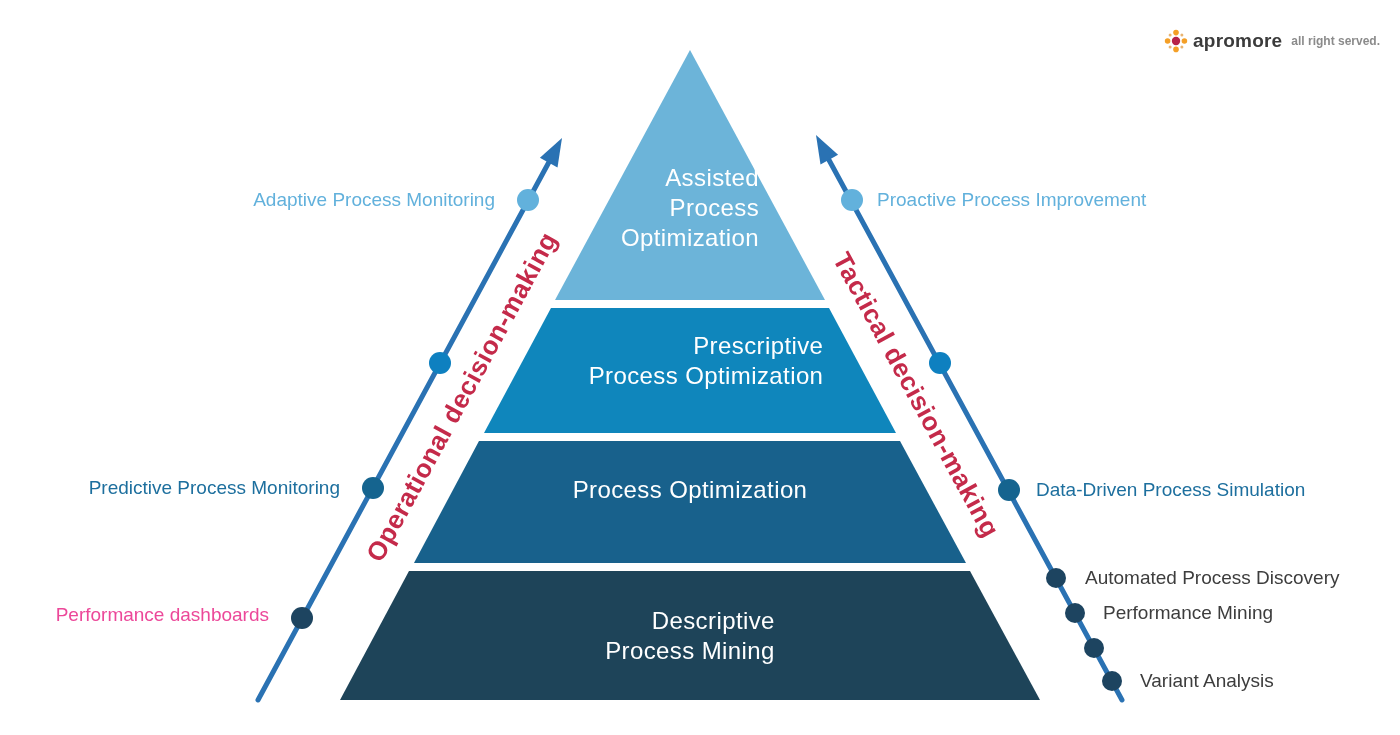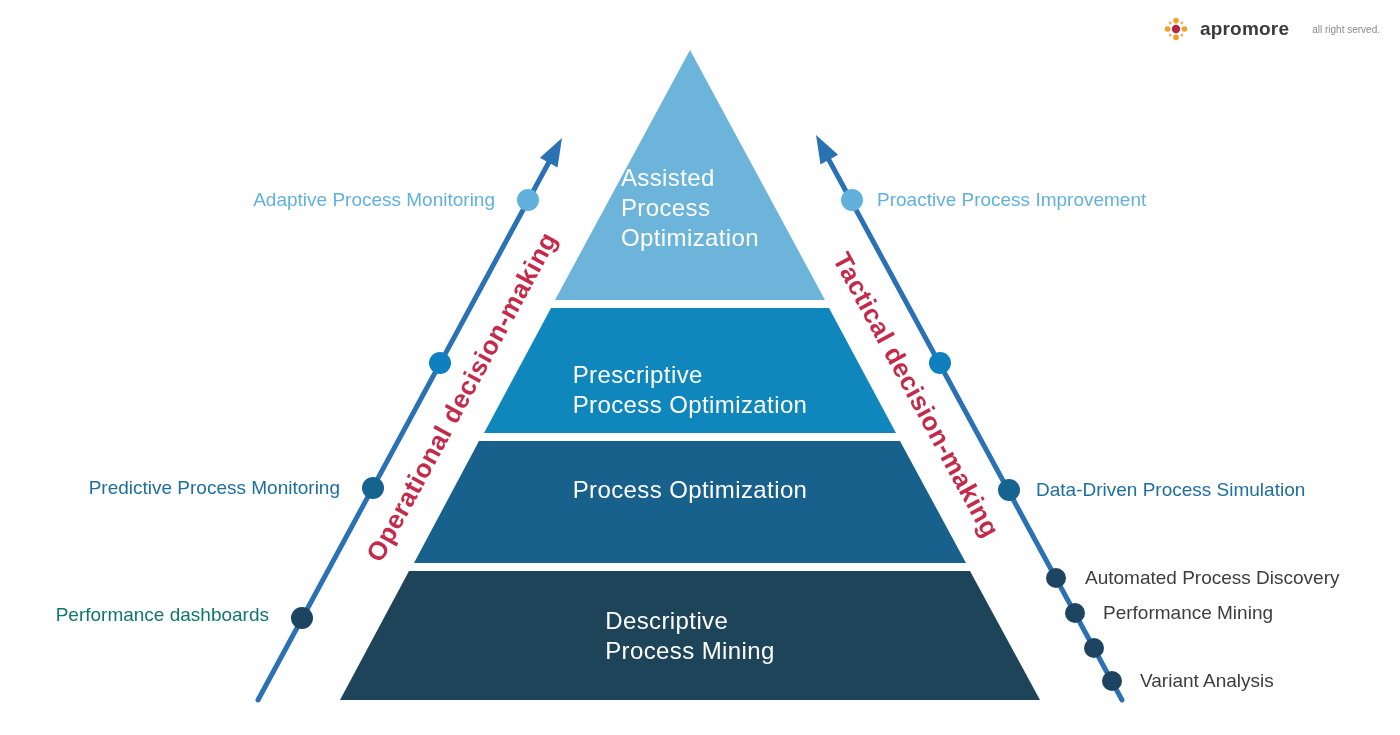--- a/index.html
+++ b/index.html
@@ -6,32 +6,32 @@
   * { margin:0; padding:0; box-sizing:border-box; }
   html,body { background:#ffffff; }
   body { font-family:"Liberation Sans", sans-serif; }
   .stage { position:relative; width:1400px; height:735px; background:#ffffff; overflow:hidden; }
   .canvas { position:absolute; left:0; top:0; }
   .axis-line { stroke-width:5; stroke-linecap:round; fill:none; }
 
   .side-label { position:absolute; font-size:19px; line-height:26px; white-space:nowrap; font-weight:400; }
   .r-align { text-align:right; }
 
-  .pyr-label { position:absolute; left:690px; transform:translateX(-50%); text-align:left;
+  .pyr-label { position:absolute; left:690px; transform:translateX(-50%); text-align:right;
                color:#ffffff; font-size:24px; line-height:30px; white-space:nowrap;
                font-weight:400; letter-spacing:0.4px; }
   .pyr-label span { display:block; }
 
   .axis-title { position:absolute; font-weight:700; font-size:26px; white-space:nowrap; letter-spacing:0.5px; }
   .axis-title.left  { left:462px; top:397px; transform:translate(-50%,-50%) rotate(-61.5deg); }
   .axis-title.right { left:916px; top:395px; transform:translate(-50%,-50%) rotate(61.5deg); }
 
-  .logo { position:absolute; top:16px; right:20px; display:flex; align-items:center; gap:11px;text-align:right; }
+  .logo { position:absolute; top:28px; right:20px; display:flex; align-items:center; gap:4px;text-align:right; }
   .logo .brand { font-size:19px; font-weight:700; letter-spacing:0.2px; }
-  .logo .tagline { font-size:10px; font-weight:400; margin-left:12px; }
+  .logo .tagline { font-size:12px; font-weight:700; margin-left:5px; }
 </style>
 </head>
 <body>
 
 <div class="stage">
 
   <svg class="canvas" width="1400" height="735" viewBox="0 0 1400 735">
 
     <line class="axis-line" x1="258" y1="700" x2="549" y2="162" stroke="#2a72b3"></line>
     <polygon points="562,138 557.5,167.4 539.9,157.8" fill="#2a72b3"></polygon>
@@ -56,38 +56,38 @@
     <circle cx="1075" cy="613" r="10" fill="#1d4460"></circle>
     <circle cx="1094" cy="648" r="10" fill="#1d4460"></circle>
     <circle cx="1112" cy="681" r="10" fill="#1d4460"></circle>
   </svg>
 
   <div class="pyr-label" style="top:163px;">
     <span>Assisted</span>
     <span>Process</span>
     <span>Optimization</span>
   </div>
-  <div class="pyr-label" style="top:360px;">
+  <div class="pyr-label" style="top:331px;margin-left:16px;">
     <span>Prescriptive</span>
     <span>Process Optimization</span>
   </div>
   <div class="pyr-label" style="top:475px;">
     <span>Process Optimization</span>
   </div>
   <div class="pyr-label" style="top:606px;">
     <span>Descriptive</span>
     <span>Process Mining</span>
   </div>
 
   <div class="axis-title left" style="color: rgb(196, 42, 74);">Operational decision-making</div>
   <div class="axis-title right" style="color: rgb(196, 42, 74);">Tactical decision-making</div>
 
   <div class="side-label r-align" style="right: 905px; top: 187px; color: rgb(98, 177, 220);">Adaptive Process Monitoring</div>
   <div class="side-label r-align" style="right: 1060px; top: 475px; color: rgb(29, 111, 158);">Predictive Process Monitoring</div>
-  <div class="side-label r-align" style="right: 1131px; top: 602px; color: #0f766e;">Performance dashboards</div>
+  <div class="side-label r-align" style="right: 1131px; top: 602px; color: #ec4899;">Performance dashboards</div>
 
   <div class="side-label" style="left: 877px; top: 187px; color: rgb(98, 177, 220);">Proactive Process Improvement</div>
   <div class="side-label" style="left: 1036px; top: 477px; color: rgb(29, 111, 158);">Data-Driven Process Simulation</div>
   <div class="side-label" style="left: 1085px; top: 565px; color: rgb(61, 61, 61);">Automated Process Discovery</div>
   <div class="side-label" style="left: 1103px; top: 600px; color: rgb(61, 61, 61);">Performance Mining</div>
   <div class="side-label" style="left: 1140px; top: 668px; color: rgb(61, 61, 61);">Variant Analysis</div>
 
   <div class="logo">
     <svg width="26" height="26" viewBox="0 0 26 26">
       <circle cx="13" cy="13" r="4.2" fill="#b72349"></circle>

